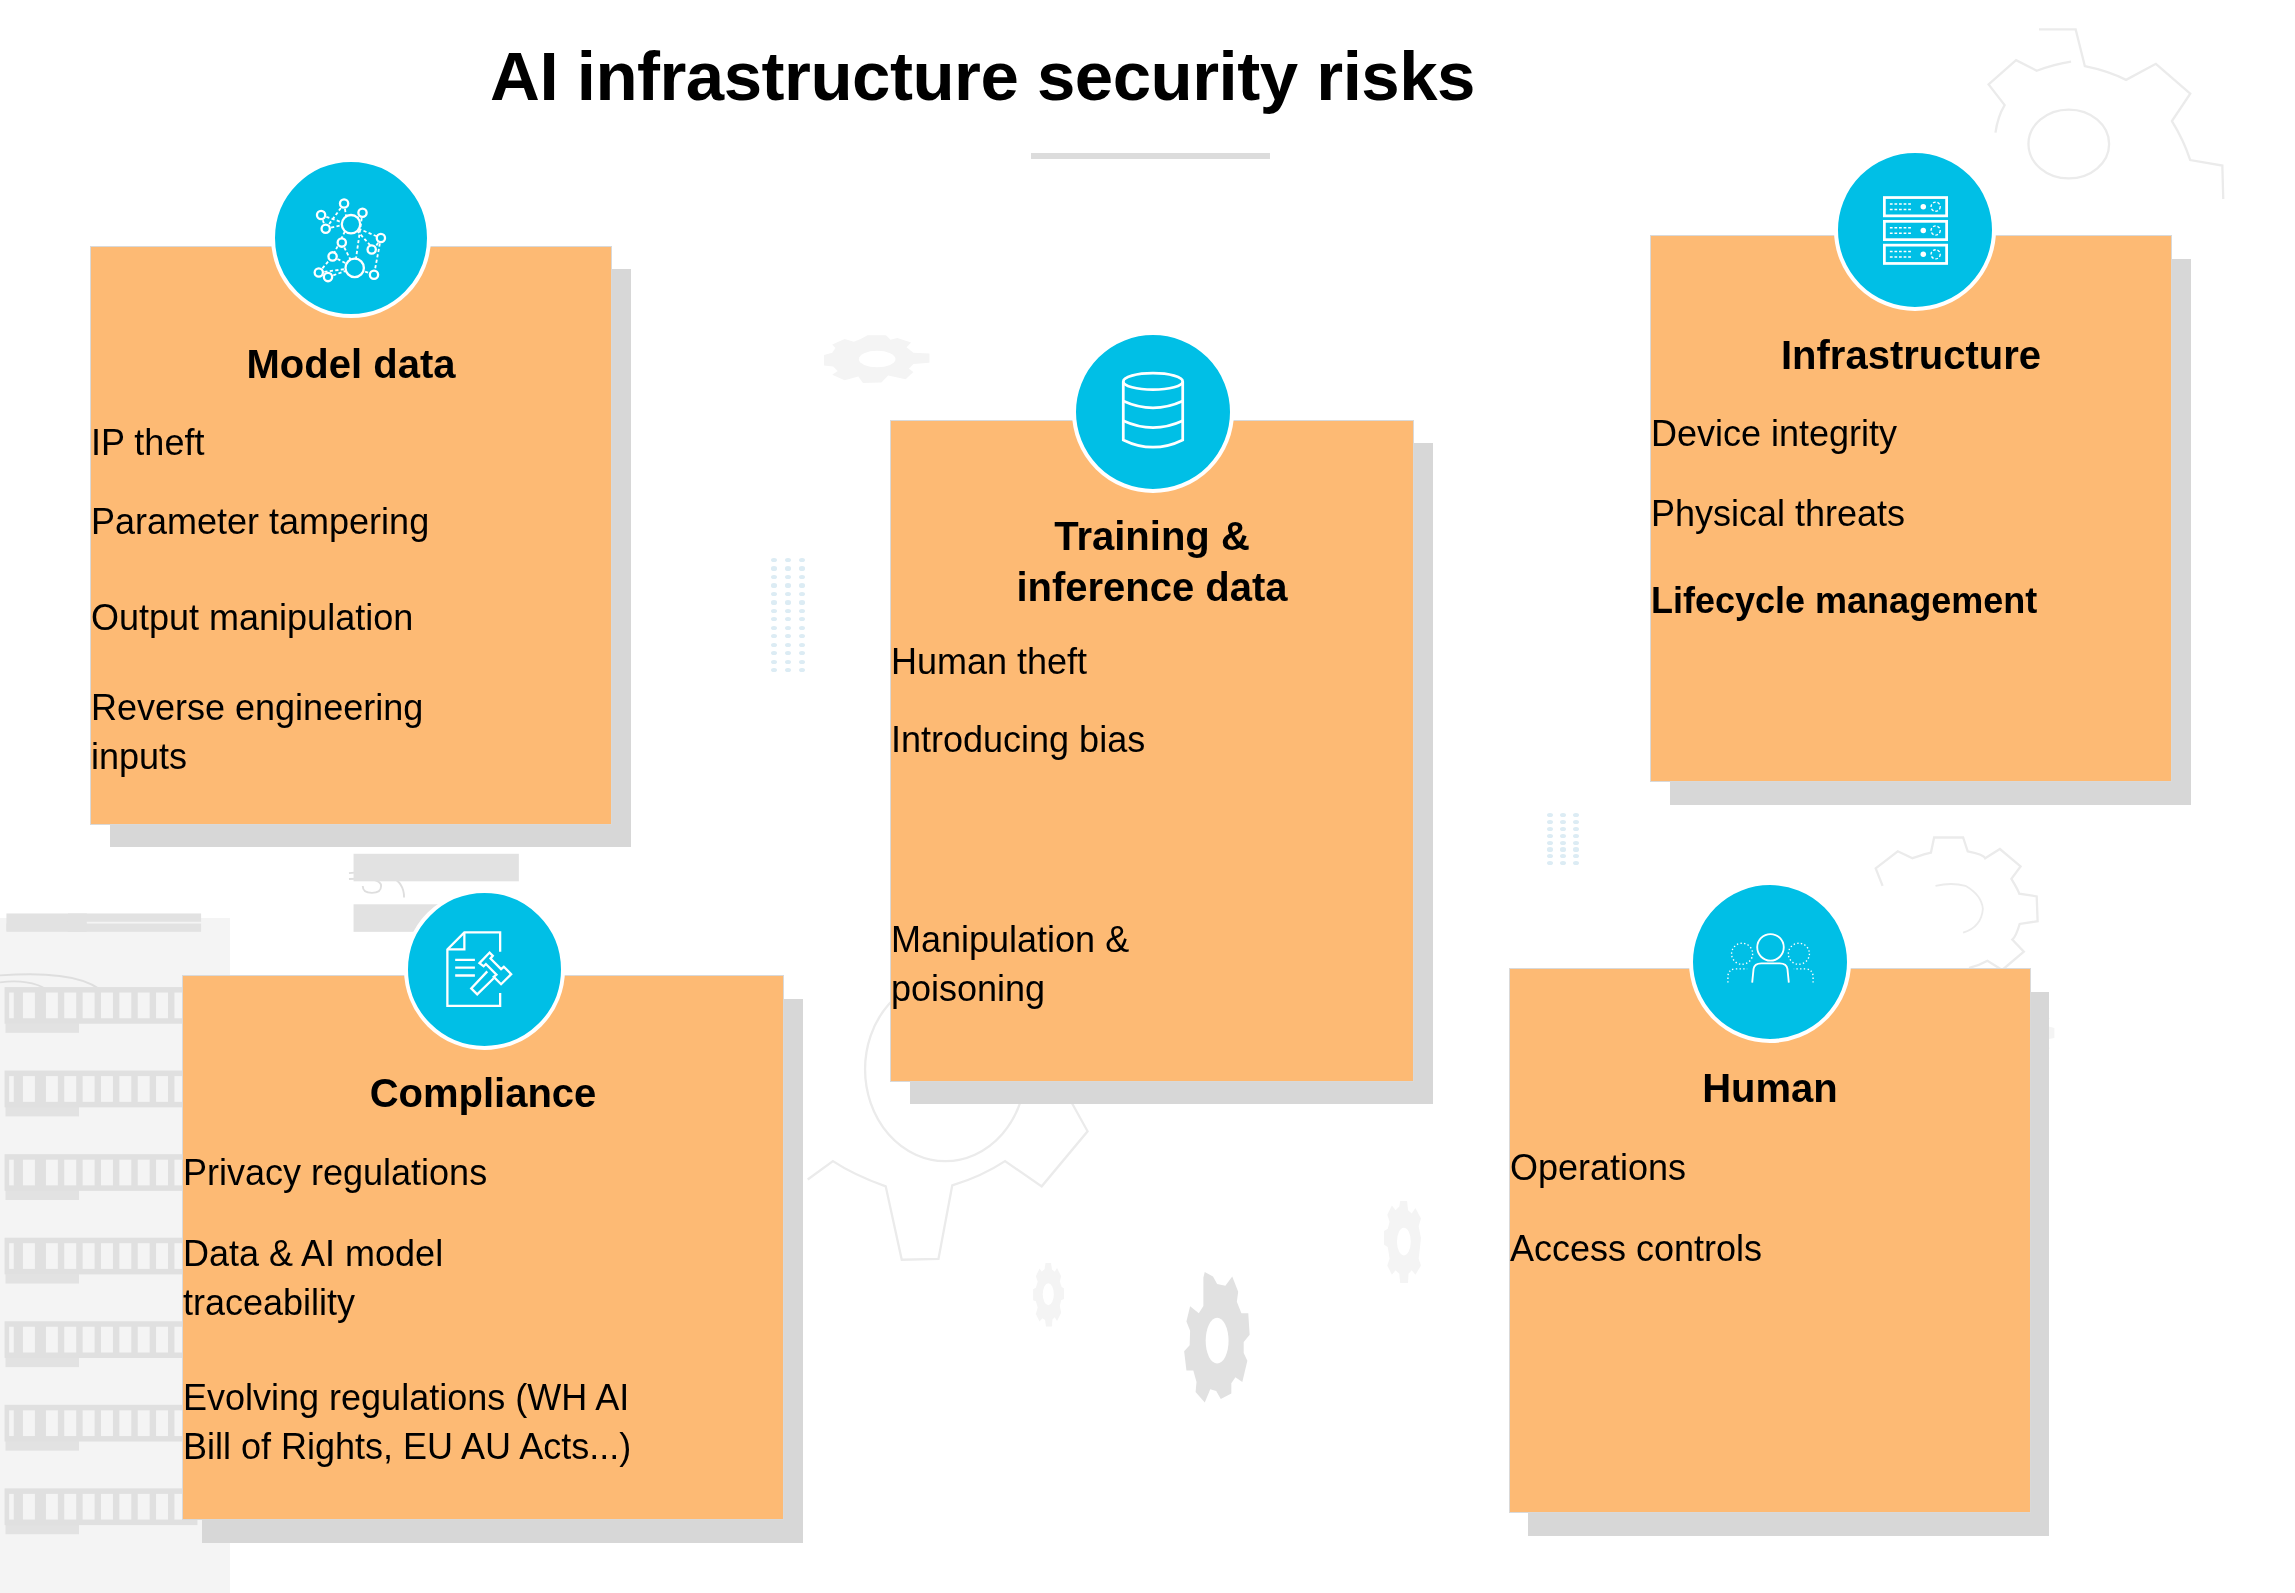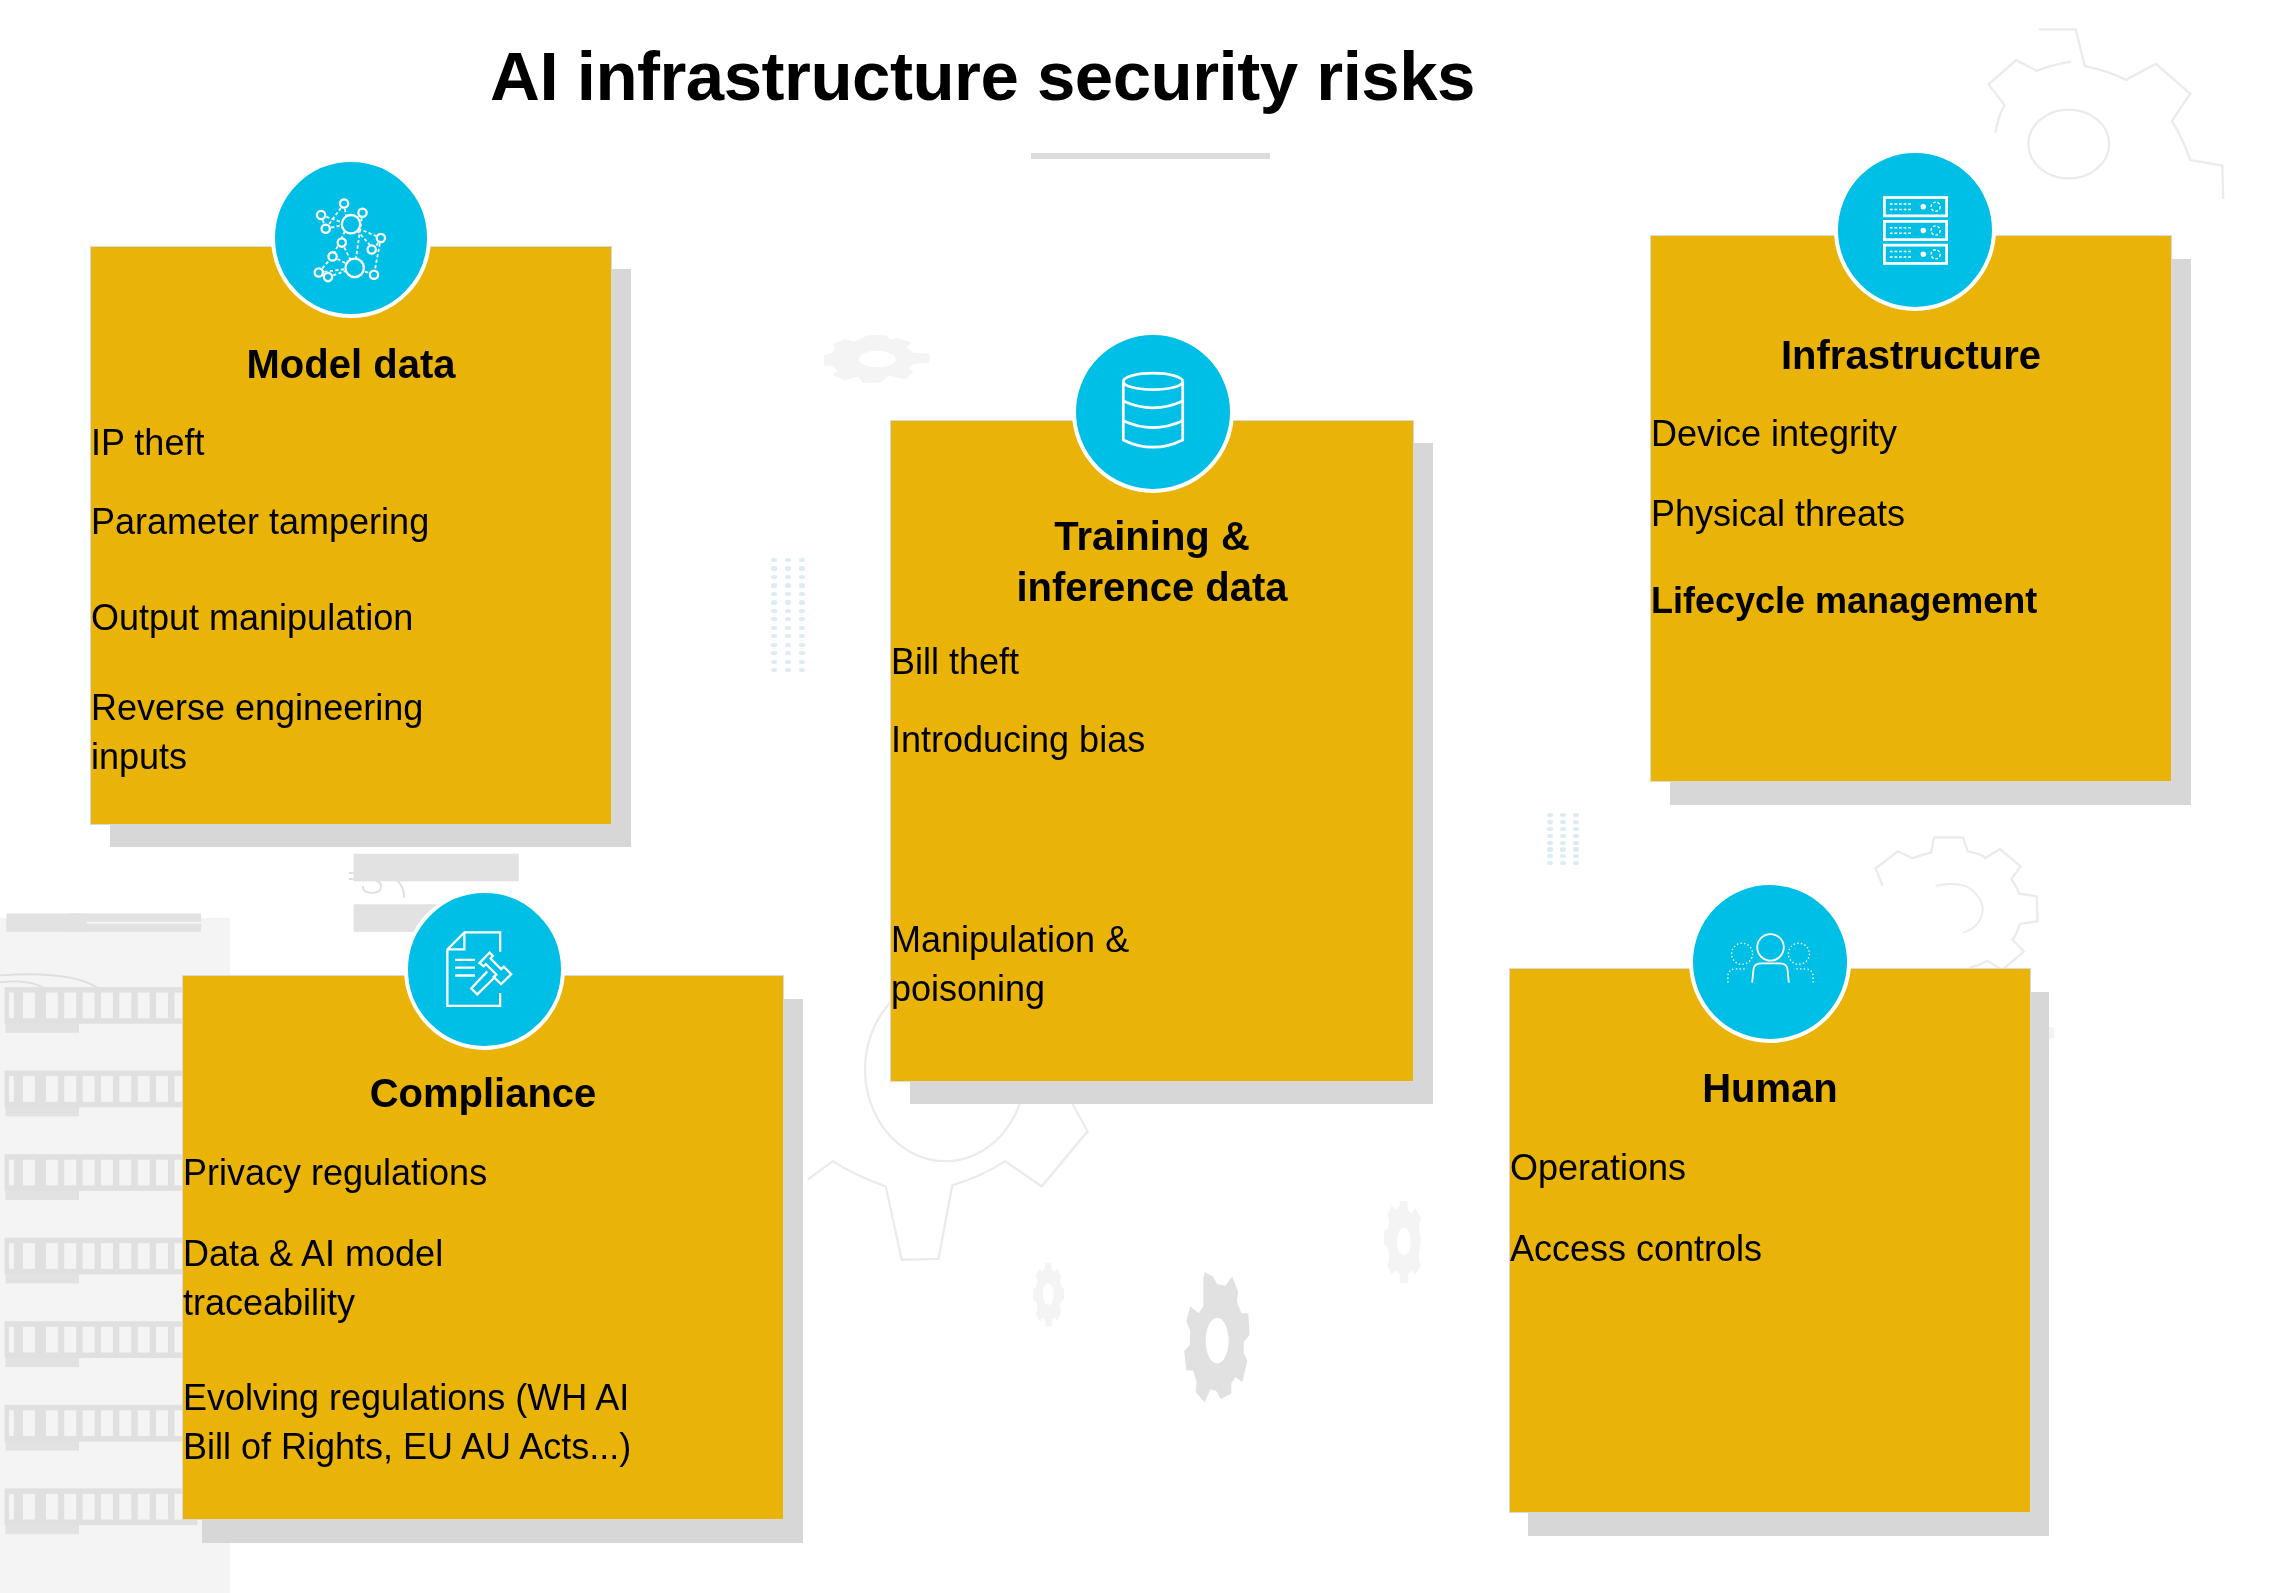--- a/index.html
+++ b/index.html
@@ -3,21 +3,21 @@
 <meta charset="utf-8">
 <style>
   html, body { margin:0; padding:0; }
   body { width:2295px; height:1594px; background:#ffffff; position:relative; overflow:hidden;
          font-family: "Liberation Sans", "DejaVu Sans", sans-serif; color:#000; }
   .abs { position:absolute; }
   .title { left:0; width:1965px; top:37px; text-align:center; font-size:69px; font-weight:700; letter-spacing:-0.5px; }
   .title-rule { left:1031px; top:153px; width:239px; height:5.5px; background:#dcdcdc; }
 
   .shadow { position:absolute; background:#d7d7d7; }
-  .card { position:absolute; background:#eab308; border:1.8px solid #d9d9d9; box-sizing:border-box; }
+  .card { position:absolute; background:#fdba74; border:1.8px solid #d9d9d9; box-sizing:border-box; }
   .circle { position:absolute; border-radius:50%; background:#00bfe6; border:4.6px solid #ffffff; box-sizing:content-box;
             display:flex; align-items:center; justify-content:center; }
   .card-title { position:absolute; left:0; right:0; text-align:center; font-weight:700; font-size:40px; line-height:51px; }
   .item { position:absolute; left:0; right:0; text-align:left; font-size:36px; line-height:49px; }
 
   .bg-layer { position:absolute; }
   .dots { position:absolute; display:grid; gap:0; }
   .dot { width:6px; height:4.1px; border-radius:50%; background:#dcecf4; }
 </style>
 </head>
@@ -275,21 +275,21 @@
         <circle cx="50" cy="185" r="9"></circle>
       <circle cx="150" cy="180" r="9"></circle>
     </g>
   </svg>
 </div>
 
 <div class="shadow" style="left:910px;top:443px;width:523px;height:661px;"></div>
 <div class="card" style="left:890px;top:420px;width:524px;height:662px;">
   <div class="card-title" style="top:90px;white-space:pre-line;">Training &amp;
 inference data</div>
-  <div class="item" style="top:216px;">Bill theft</div>
+  <div class="item" style="top:216px;">Human theft</div>
   <div class="item" style="top:294px;">Introducing bias</div>
   <div class="item" style="top:494px;white-space:pre-line;">Manipulation &amp;
 poisoning</div>
 </div>
 <div class="circle" style="left:1072px;top:331px;width:154px;height:154px;">
   <svg width="64" height="83" viewBox="0 0 140 180">
     <g fill="none" stroke="#fff" stroke-width="6">
       <ellipse cx="70" cy="22" rx="65" ry="18"></ellipse>
       <path d="M5 22 L5 150 Q70 182 135 150 L135 22"></path>
       <path d="M5 65 Q70 95 135 65"></path>

